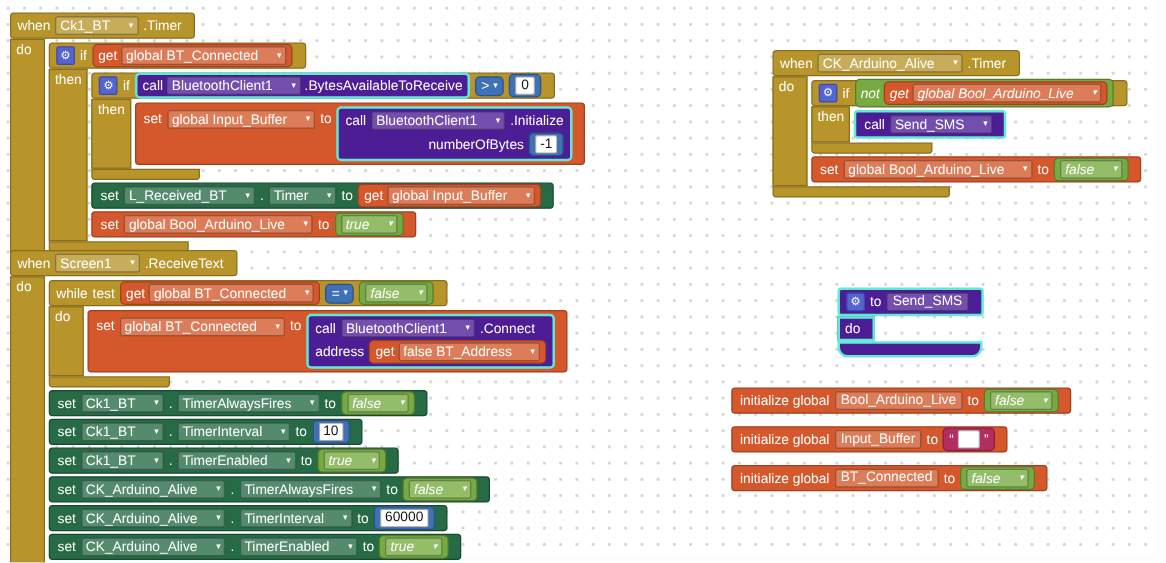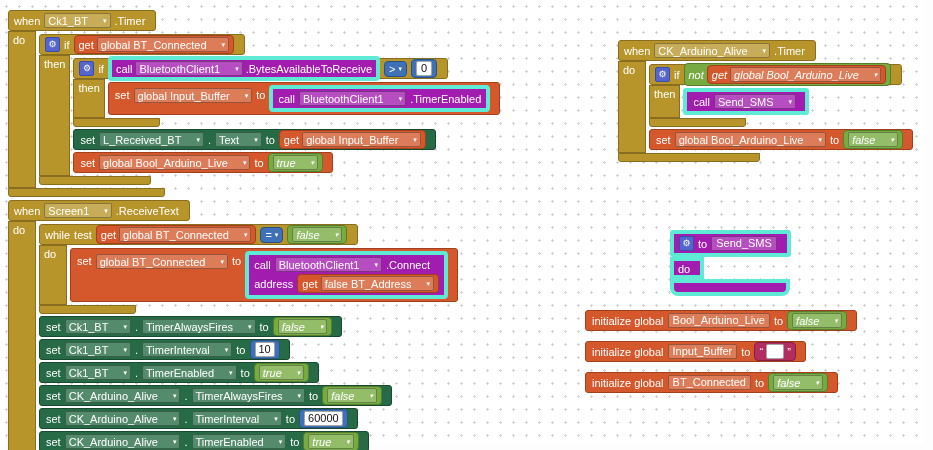--- a/index.html
+++ b/index.html
@@ -4,21 +4,21 @@
 <style>
   html,body{margin:0;padding:0;background:#fff;}
   .canvas{position:relative;width:933px;height:450px;background:#fdfdfd;overflow:hidden;
           font-family:"Liberation Sans",sans-serif;font-size:11px;color:#fff;}
   .dots{position:absolute;left:0;top:0;width:924px;height:443px;background-color:#ffffff;
         background-image:radial-gradient(circle,#d2d2d2 1px,rgba(0,0,0,0) 1.3px);background-size:13px 13px;}
   .blk-abs{position:absolute;}
   .cblock{display:flex;flex-direction:column;align-items:flex-start;}
   .bg-gold{background:#b8952b;border:1px solid #8a6e1f;}
   .bg-orange{background:#d4582b;border:1px solid #a23f1c;}
-  .bg-purple{background:#a21caf;border:4px solid #5eead4;}
+  .bg-purple{background:#4c1d95;border:2px solid #5eead4;}
   .bg-dgreen{background:#266b45;border:1px solid #174a2e;}
   .bg-lgreen{background:#77ab41;border:1px solid #567d2c;font-style:italic;}
   .bg-blue{background:#3e71b5;border:1px solid #2a5287;}
   .bg-pink{background:#b32d5e;border:1px solid #871f45;}
   .hdr{display:inline-flex;align-items:center;gap:4px;height:19px;padding:0 10px 0 5px;border-radius:3px;width:max-content;}
   .body{display:flex;align-items:stretch;}
   .spine{min-width:18px;padding:2px 4px 0 4px;color:#fff;}
   .content{display:flex;flex-direction:column;align-items:flex-start;gap:2px;padding:3px 0 3px 3px;min-height:10px;}
   .foot{height:7px;border-radius:0 0 3px 3px;}
   .stmt{display:inline-flex;align-items:center;gap:4px;height:19px;padding:0 9px 0 6px;border-radius:3px;width:max-content;}
@@ -106,38 +106,44 @@
                           <span class="arr">▾</span>
                         </span>
                       <span class="kw">to</span>
                       <span class="vblk2 bg-purple">
                         <span class="vrow">
                           <span class="kw">call</span>
                           <span class="dd">
                               <span>BluetoothClient1</span>
                               <span class="arr">▾</span>
                             </span>
-                          <span class="kw">.TimerEnabled</span>
+                          <span class="kw">.Initialize</span>
+                        </span>
+                        <span class="vrow right">
+                          <span class="kw">numberOfBytes</span>
+                          <span class="vblk bg-blue">
+                              <span class="field">-1</span>
+                            </span>
                         </span>
                       </span>
                     </div>
                   </div>
                 </div>
                 <div class="foot bg-gold" style="width:85px"></div>
               </div>
 
               <div class="stmt bg-dgreen">
                 <span class="kw">set</span>
                 <span class="dd">
                     <span>L_Received_BT</span>
                     <span class="arr">▾</span>
                   </span>
                 <span class="kw">.</span>
                 <span class="dd">
-                    <span>Text</span>
+                    <span>Timer</span>
                     <span class="arr">▾</span>
                   </span>
                 <span class="kw">to</span>
                 <span class="vblk bg-orange">
                   <span class="kw">get</span>
                   <span class="dd">
                       <span>global Input_Buffer</span>
                       <span class="arr">▾</span>
                     </span>
                 </span>

